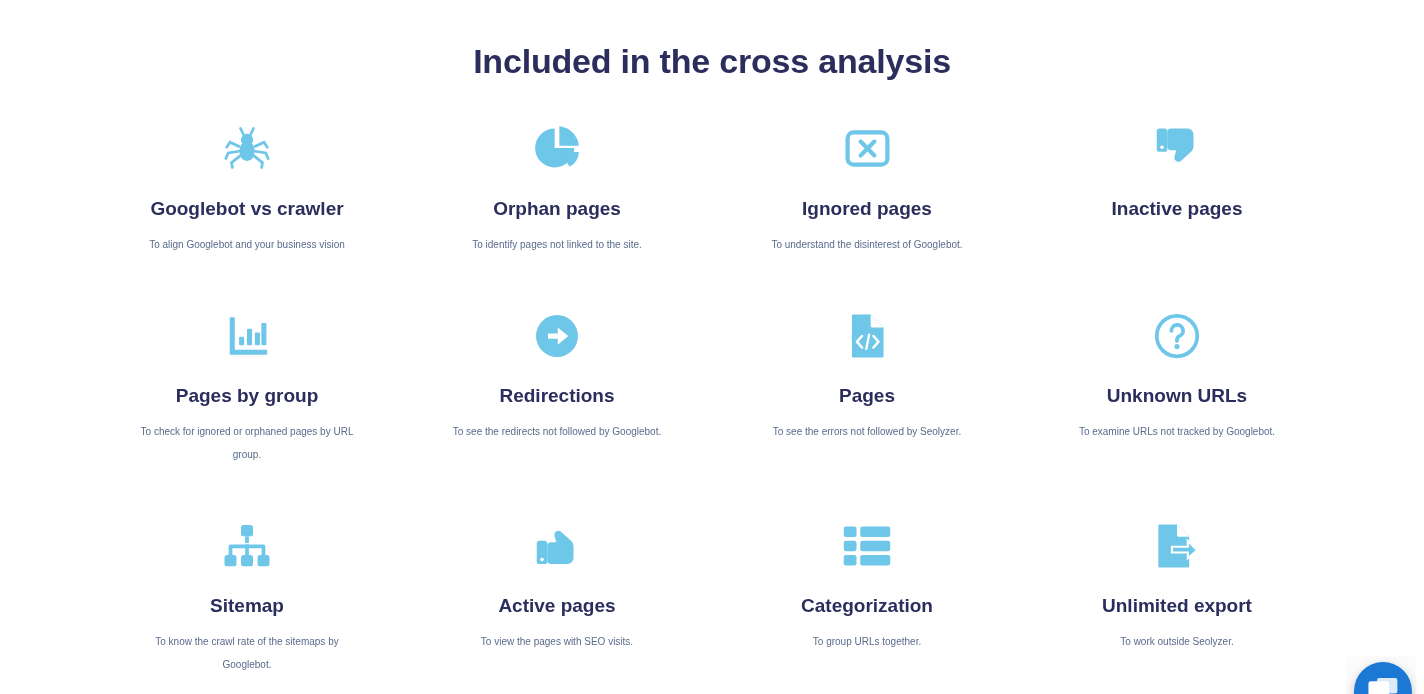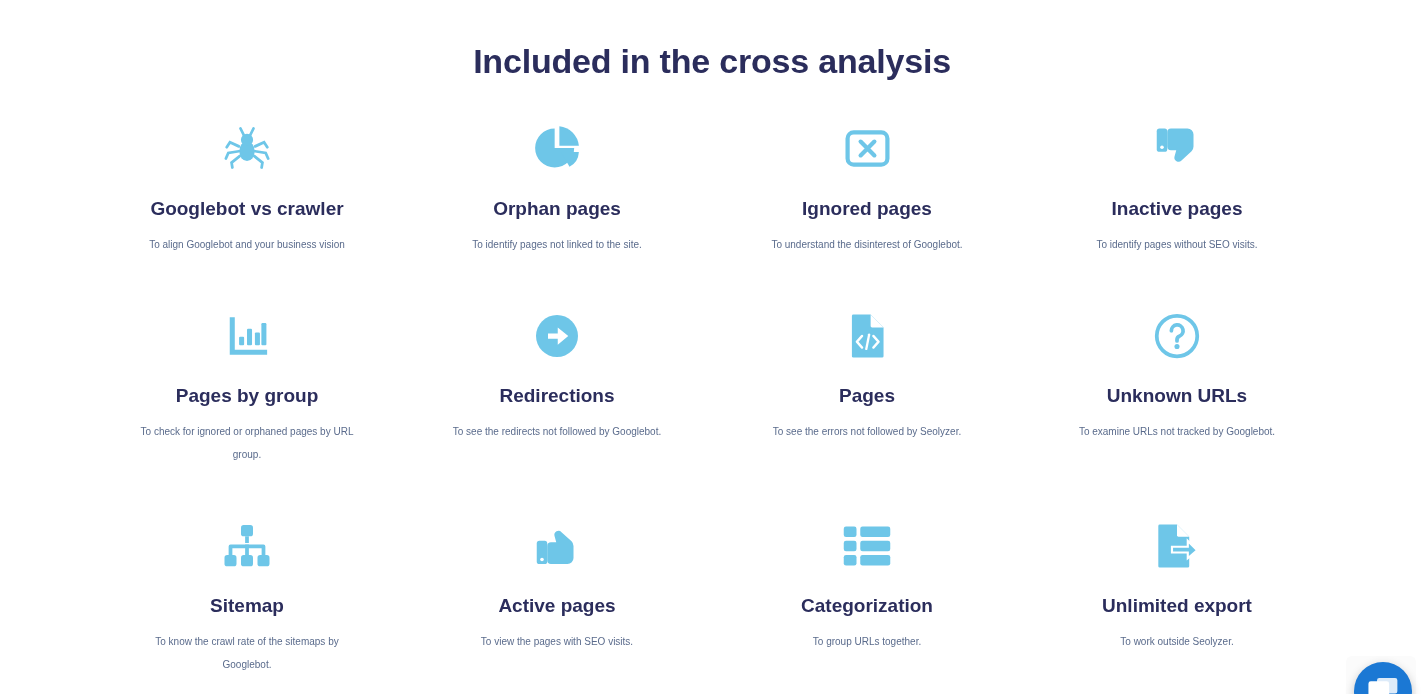--- a/index.html
+++ b/index.html
@@ -174,21 +174,20 @@
 
     <div class="feature-card row-1">
       <div class="feature-icon">
         <svg width="48" height="48" viewBox="0 0 64 64" fill="#6ec6e8" aria-hidden="true">
           <rect x="5" y="6" width="14" height="31" rx="3.5"></rect>
           <circle cx="12" cy="31" r="2.4" fill="#ffffff"></circle>
           <path d="M24 6 h22 a8 8 0 0 1 8 8 v16 a9 9 0 0 1 -2.6 6.3 L38 48.5 a5.5 5.5 0 0 1 -9.3 -5.2 L31 35 H24 a5 5 0 0 1 -5 -5 V11 a5 5 0 0 1 5 -5 Z"></path>
         </svg>
       </div>
       <div class="feature-title">Inactive pages</div>
-      <div class="feature-desc">To identify pages without SEO visits.</div>
     </div>
 
     <div class="feature-card row-2">
       <div class="feature-icon">
         <svg width="46" height="46" viewBox="0 0 64 64" fill="#6ec6e8" aria-hidden="true">
           <path d="M8 6 h7 v45 h45 v7 H8 Z"></path>
           <rect x="21" y="33" width="7" height="12" rx="1.5"></rect>
           <rect x="32" y="22" width="7" height="23" rx="1.5"></rect>
           <rect x="43" y="27" width="7" height="18" rx="1.5"></rect>
           <rect x="52" y="14" width="7" height="31" rx="1.5"></rect>

